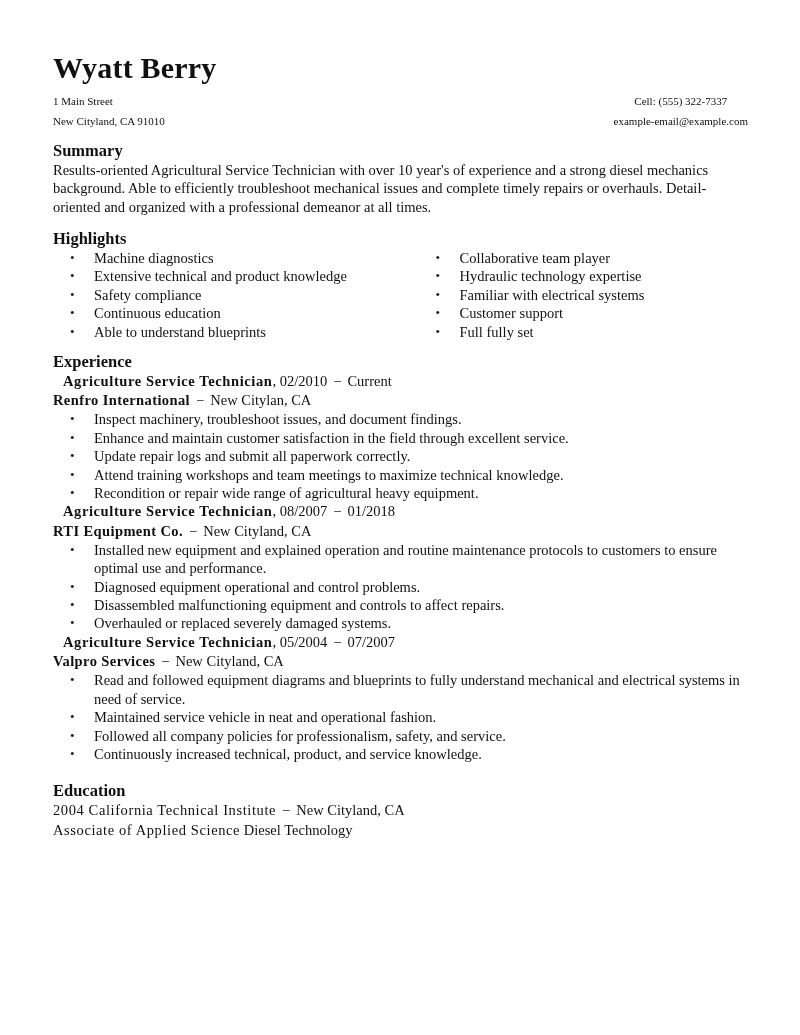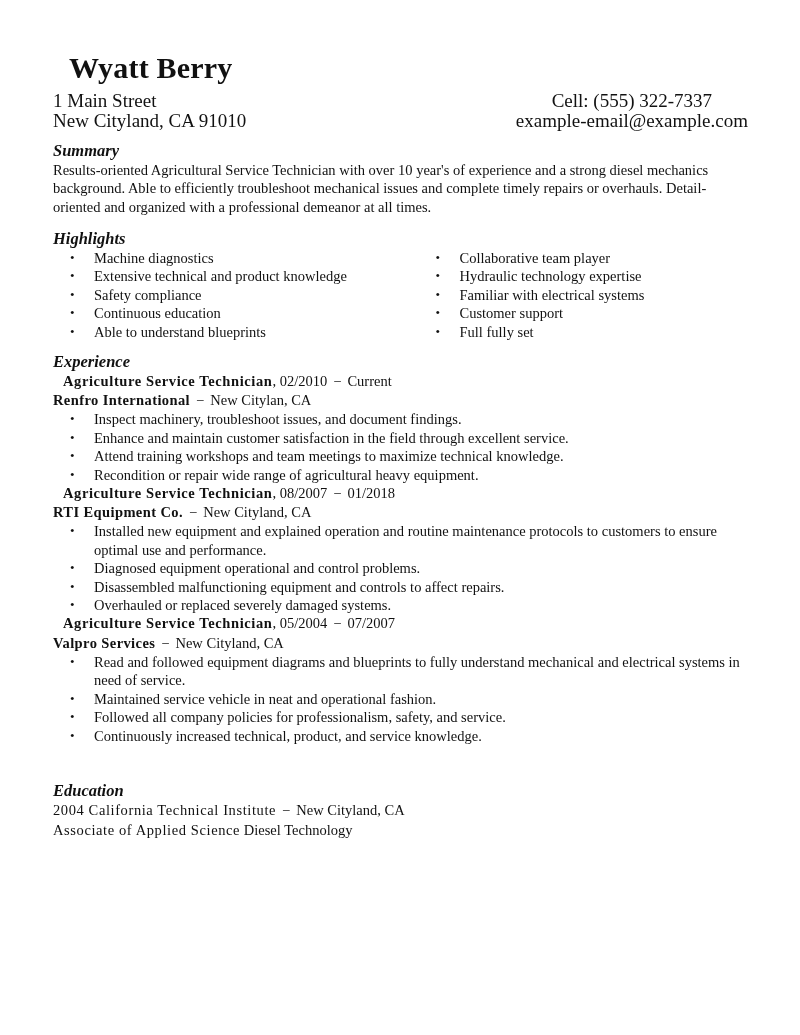--- a/index.html
+++ b/index.html
@@ -5,27 +5,27 @@
   html, body { margin: 0; padding: 0; background: #ffffff; }
   body {
     width: 800px; height: 1035px; overflow: hidden;
     font-family: "Liberation Serif", "DejaVu Serif", serif;
     color: #111; font-size: 14.5px; line-height: 18.4px;
     position: relative;
   }
   .page { position: absolute; left: 53px; top: 0; width: 695px; }
   .name {
     position: absolute; top: 50px; left: 0;
-    font-size: 30px; font-weight: bold; line-height: 36px; letter-spacing: 0.2px; margin-left: 16px;
+    font-size: 30px; font-weight: bold; line-height: 36px; letter-spacing: 0.2px;
   }
   .contact-left { position: absolute; top: 91px; left: 0; }
   .contact-right { position: absolute; top: 91px; right: 0; text-align: center; }
-  .contact-line { height: 20px; line-height: 20px; font-size: 19px; }
+  .contact-line { height: 20px; line-height: 20px; font-size: 11px; }
   .section-title {
-    font-size: 16.5px; font-weight: bold; line-height: 20px; margin: 0; font-style: italic;
+    font-size: 16.5px; font-weight: bold; line-height: 20px; margin: 0;
   }
   .summary { position: absolute; top: 141px; left: 0; width: 695px; }
   .summary-text { margin: 0; }
   .highlights { position: absolute; top: 229px; left: 0; width: 695px; }
   .hl-cols { display: flex; gap: 36px; }
   .hl-col { width: 350px; }
   ul { list-style: none; margin: 0; padding: 0; }
   li { position: relative; padding-left: 41px; }
   li::before {
     content: "\2022"; position: absolute; left: 17px; top: 0; font-size: 13px;
@@ -87,20 +87,21 @@
     <div>
       <div class="job-title-line">
         <span class="jt">Agriculture Service Technician</span><span>, 02/2010</span><span class="dash">−</span><span>Current</span>
       </div>
       <div class="job-title-line">
         <span class="company">Renfro International</span><span class="dash">−</span><span>New Citylan, CA</span>
       </div>
       <ul>
         <li>Inspect machinery, troubleshoot issues, and document findings.</li>
         <li>Enhance and maintain customer satisfaction in the field through excellent service.</li>
+        <li>Update repair logs and submit all paperwork correctly.</li>
         <li>Attend training workshops and team meetings to maximize technical knowledge.</li>
         <li>Recondition or repair wide range of agricultural heavy equipment.</li>
       </ul>
     </div>
 
     <div>
       <div class="job-title-line">
         <span class="jt">Agriculture Service Technician</span><span>, 08/2007</span><span class="dash">−</span><span>01/2018</span>
       </div>
       <div class="job-title-line">

